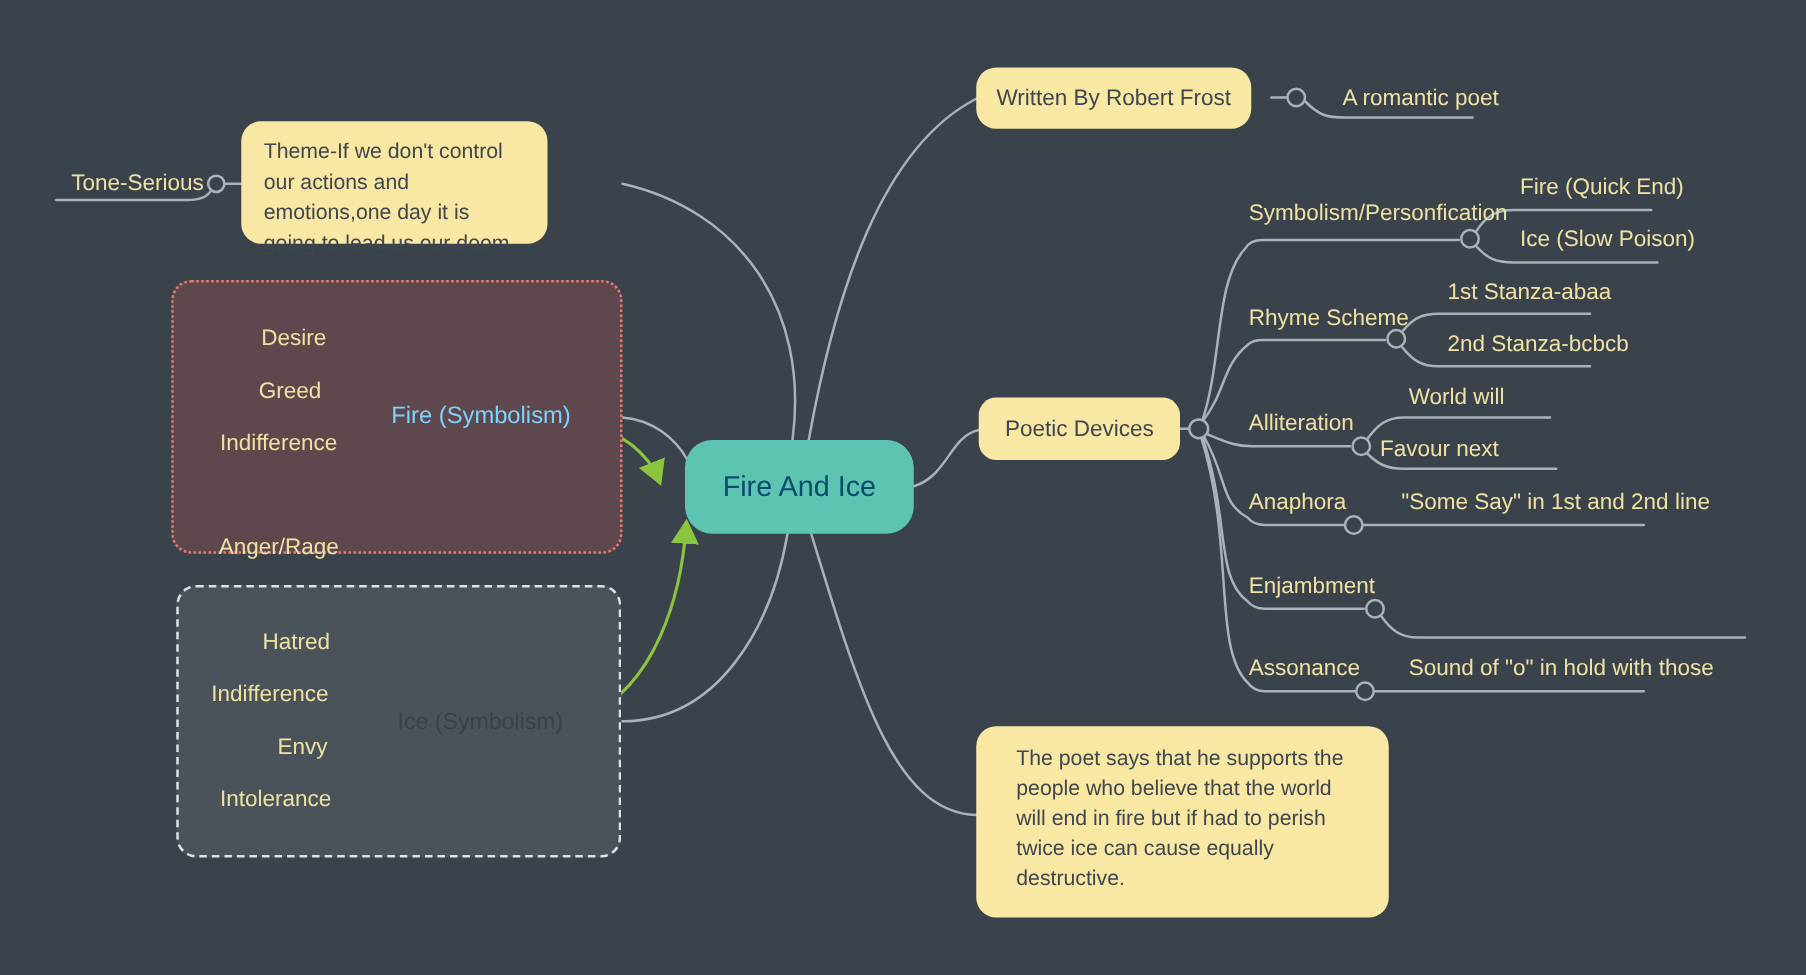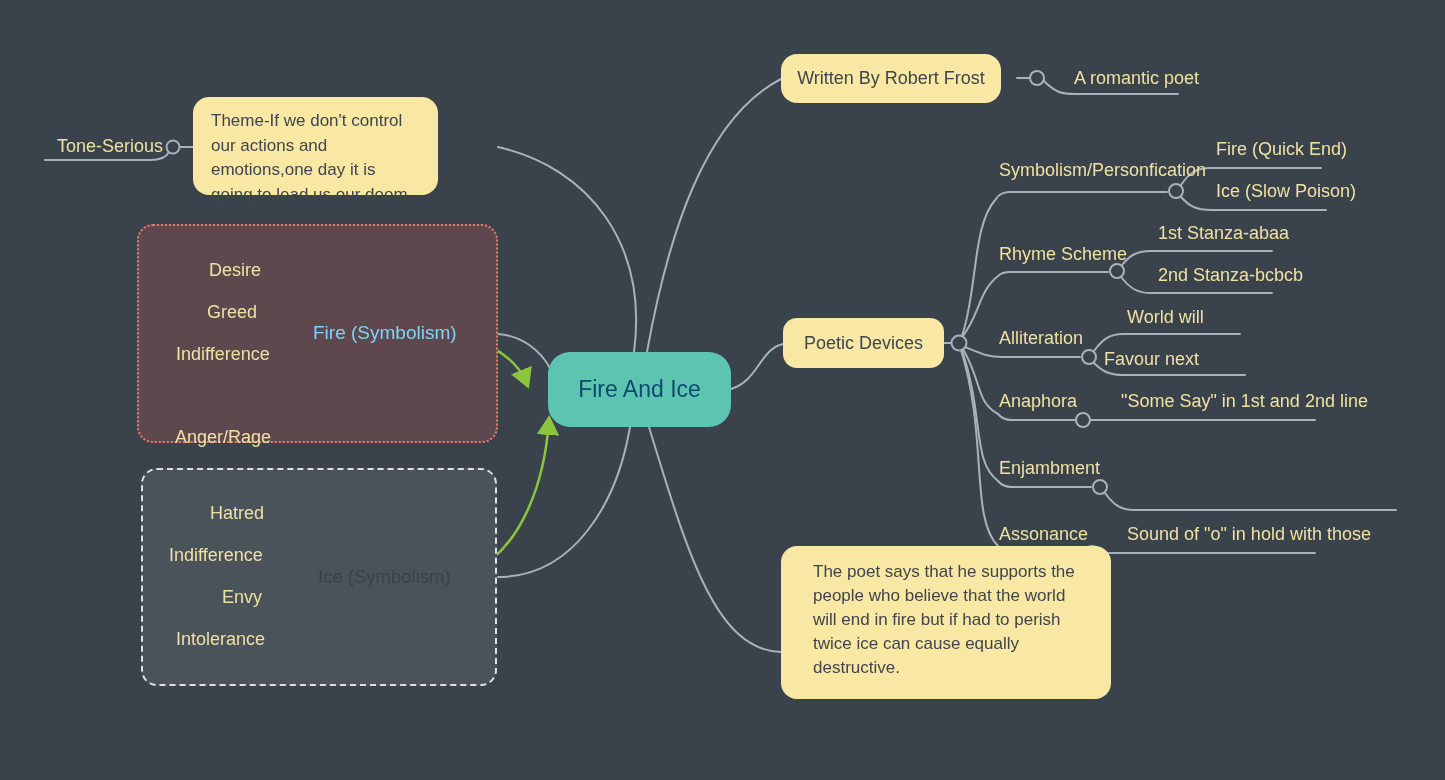--- a/index.html
+++ b/index.html
@@ -154,15 +154,15 @@
   <div class="small-label" style="left:1104px;top:352px;">Favour next</div>
 
   <div class="small-label" style="left:999px;top:394px;">Anaphora</div>
   <div class="small-label" style="left:1121px;top:394px;">"Some Say" in 1st and 2nd line</div>
 
   <div class="small-label" style="left:999px;top:461px;">Enjambment</div>
 
   <div class="small-label" style="left:999px;top:527px;">Assonance</div>
   <div class="small-label" style="left:1127px;top:527px;">Sound of "o" in hold with those</div>
 
-  <div class="yellow-box summary-box" style="left:781px;top:546px;padding-left:32px;">The poet says that he supports the people who believe that the world will end in fire but if had to perish twice ice can cause equally destructive.</div>
+  <div class="yellow-box summary-box" style="left:781px;top:581px;padding-left:32px;">The poet says that he supports the people who believe that the world will end in fire but if had to perish twice ice can cause equally destructive.</div>
 
 </div>
 
 </body></html>

